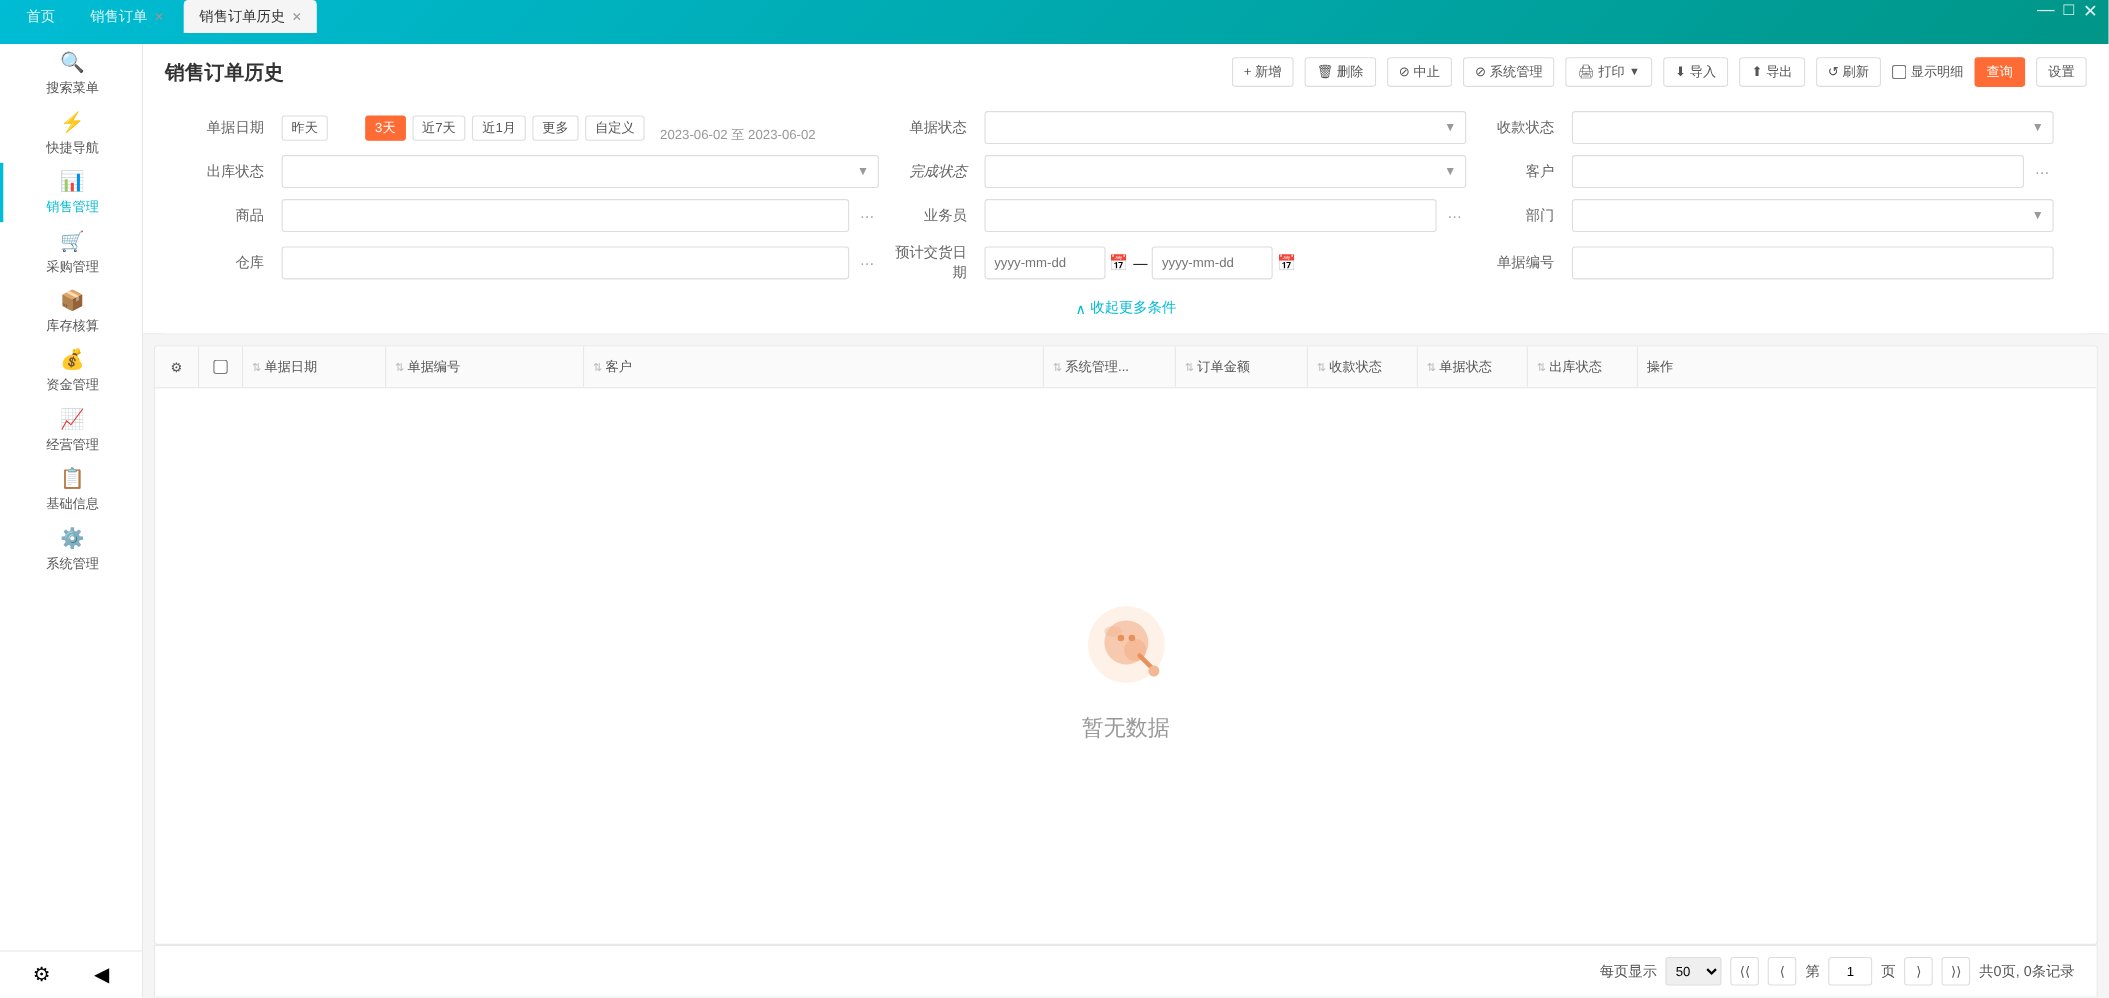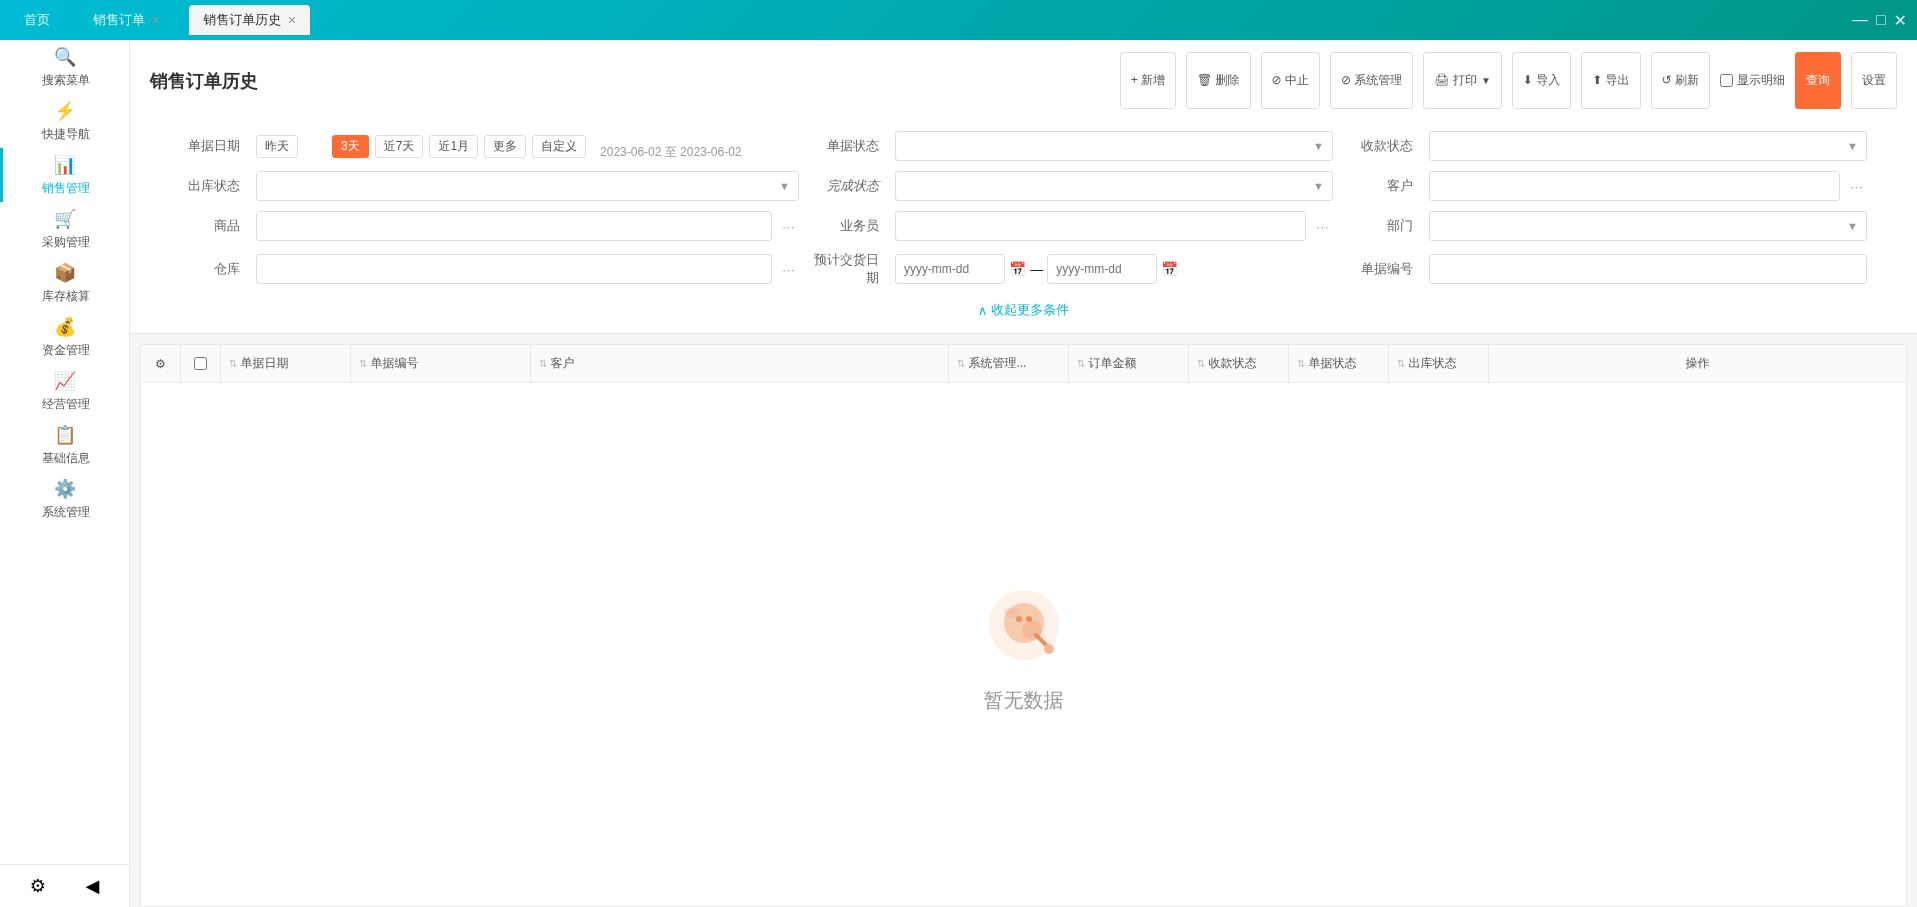--- a/index.html
+++ b/index.html
@@ -3,23 +3,23 @@
   <meta charset="utf-8">
   <style>
     * { box-sizing: border-box; margin: 0; padding: 0; }
     body { font-family: 'Microsoft YaHei', sans-serif; font-size: 13px; background: #f5f5f5; display: flex; flex-direction: column; height: 907px; overflow: hidden; }
 
     
     .top-bar {
       height: 40px;
       background: linear-gradient(135deg, #00bcd4, #009688);
       display: flex;
-      align-items: center;
+      align-items: flex-start;
       padding: 0 10px;
-      gap: 15px;
+      gap: 4px;
       flex-shrink: 0;
     }
     .top-bar-tab {
       height: 30px;
       padding: 0 14px;
       border-radius: 4px 4px 0 0;
       display: flex;
       align-items: center;
       gap: 6px;
       cursor: pointer;
@@ -100,21 +100,21 @@
     }
     .toolbar {
       display: flex;
       align-items: center;
       gap: 10px;
     }
     .toolbar-btn {
       display: flex;
       align-items: center;
       gap: 4px;
-      padding: 19px 10px;
+      padding: 4px 10px;
       border: 1px solid #ddd;
       border-radius: 3px;
       background: #fff;
       cursor: pointer;
       font-size: 12px;
       color: #555;
       white-space: nowrap;
     }
     .toolbar-btn.primary { background: #ff6b35; color: #fff; border-color: #ff6b35; }
     .display-toggle { display: flex; align-items: center; gap: 4px; font-size: 12px; color: #555; cursor: pointer; }
@@ -253,21 +253,21 @@
     .th.settings-col { width: 40px; justify-content: center; }
     .th.checkbox-col { width: 40px; justify-content: center; }
     .th.date-col { width: 130px; }
     .th.order-col { width: 180px; }
     .th.customer-col { width: 200px; flex: 1; }
     .th.delivery-col { width: 120px; }
     .th.amount-col { width: 120px; }
     .th.payment-col { width: 100px; }
     .th.status-col { width: 100px; }
     .th.out-col { width: 100px; }
-    .th.action-col { flex: 1; justify-content: center; border-right: none; }
+    .th.action-col { flex: 1; justify-content: flex-start; border-right: none; }
     .sort-icon { color: #bbb; font-size: 10px; }
 
     .table-body {
       flex: 1;
       display: flex;
       flex-direction: column;
       align-items: center;
       justify-content: center;
     }
     .empty-state {
@@ -583,14 +583,30 @@
             <circle cx="45" cy="44" r="3" fill="#e8915a"></circle>
             <circle cx="55" cy="44" r="3" fill="#e8915a"></circle>
 
             <ellipse cx="38" cy="38" rx="8" ry="5" fill="#f4b896" opacity="0.5"></ellipse>
           </svg>
           <span class="empty-text">暂无数据</span>
         </div>
       </div>
     </div>
 
+    <div class="pagination">
+      <span class="page-size-label">每页显示</span>
+      <select class="page-size-select">
+        <option>20</option>
+        <option selected="">50</option>
+        <option>100</option>
+      </select>
+      <div class="page-btn">⟨⟨</div>
+      <div class="page-btn">⟨</div>
+      <span style="font-size:13px;color:#555;">第</span>
+      <input type="text" class="page-input" value="1" style="">
+      <span class="page-info">页</span>
+      <div class="page-btn">⟩</div>
+      <div class="page-btn">⟩⟩</div>
+      <span class="page-info">共0页, 0条记录</span>
+    </div>
   </div>
 </div>
 
 </body></html>

